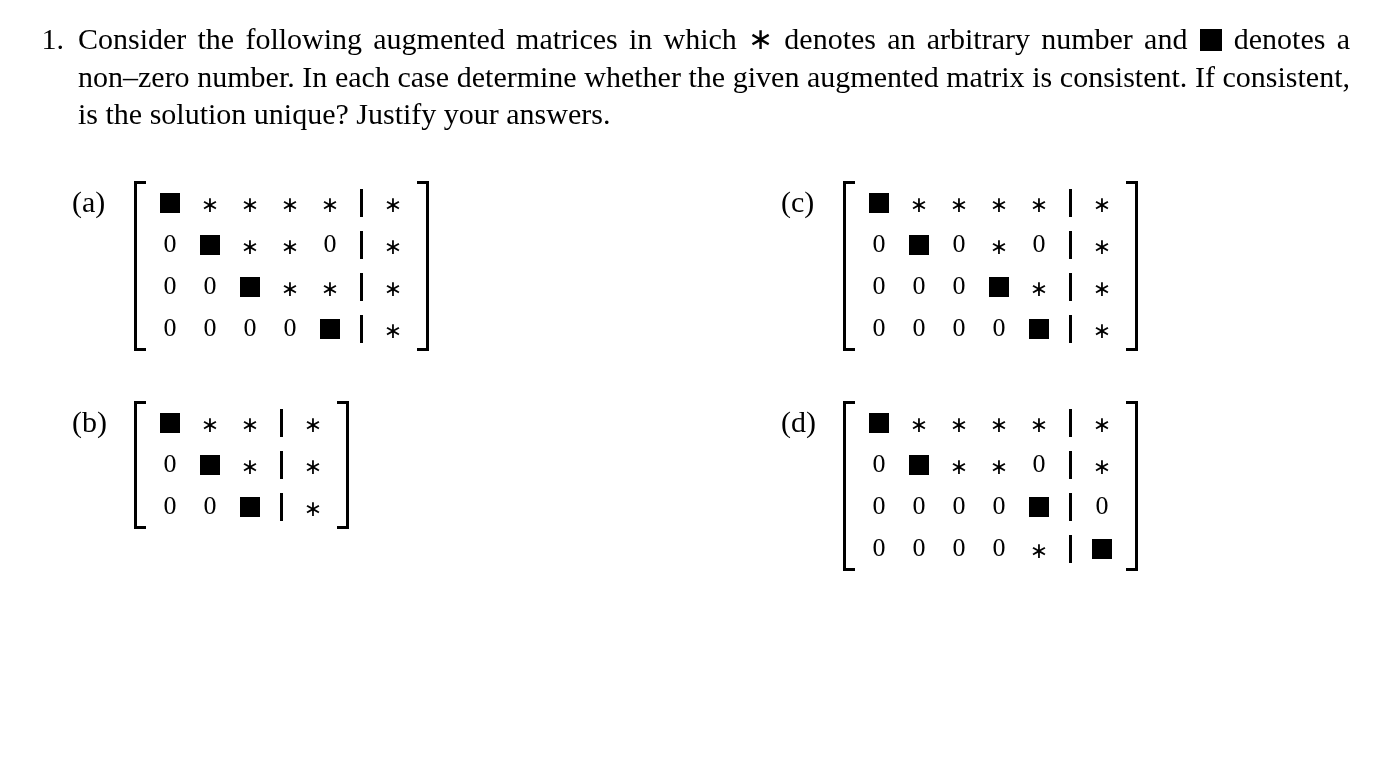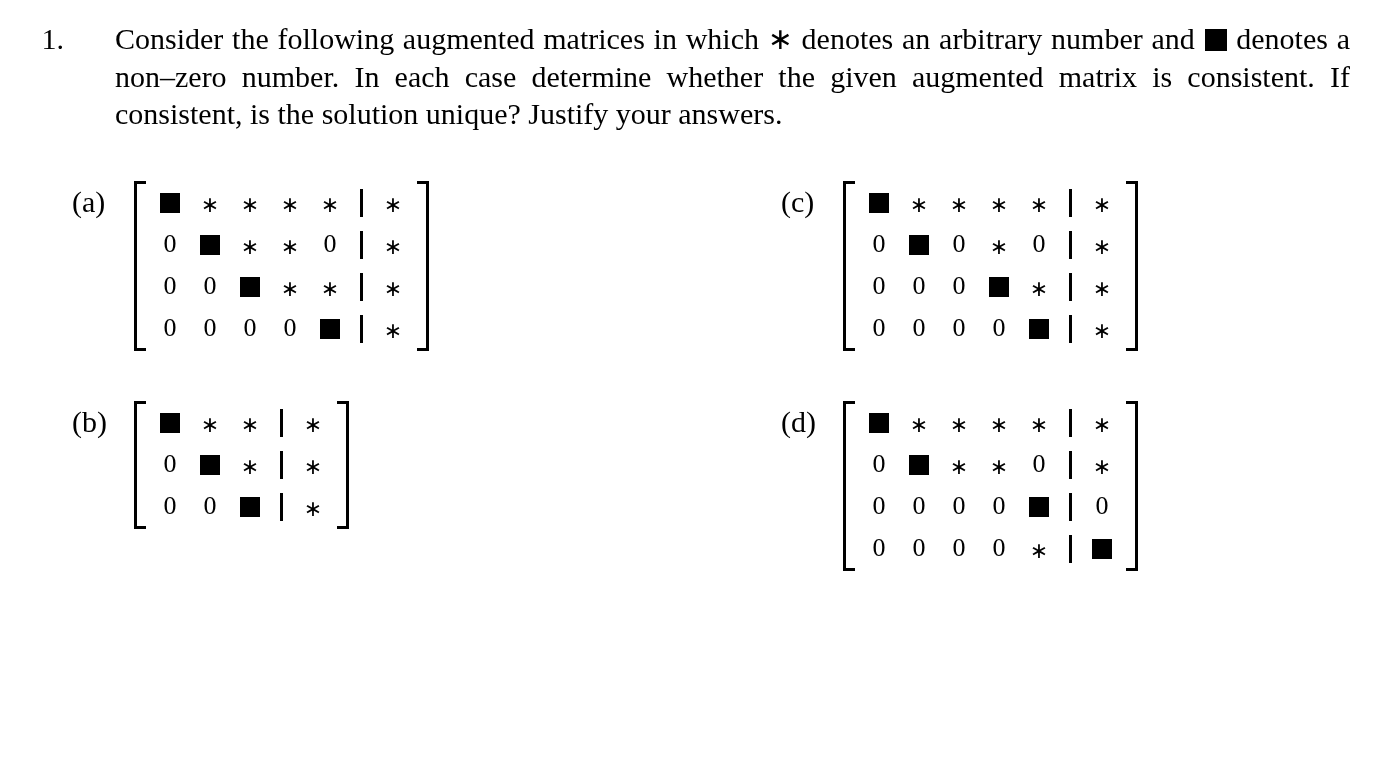--- a/index.html
+++ b/index.html
@@ -24,21 +24,20 @@
   }
   .num {
     width: 44px;
     flex: 0 0 44px;
     text-align: right;
     padding-right: 14px;
   }
   .stem {
     flex: 1;
     text-align: justify;
-    margin-left: 37px;
   }
   .stem .sq {
     display: inline-block;
     width: 22px;
     height: 22px;
     background: #000;
     vertical-align: -2px;
     margin: 0 1px;
   }
   .grid2 {

